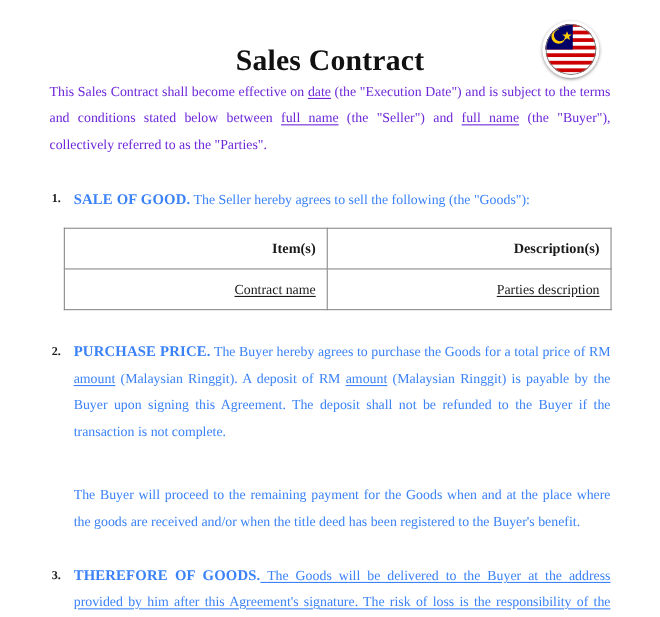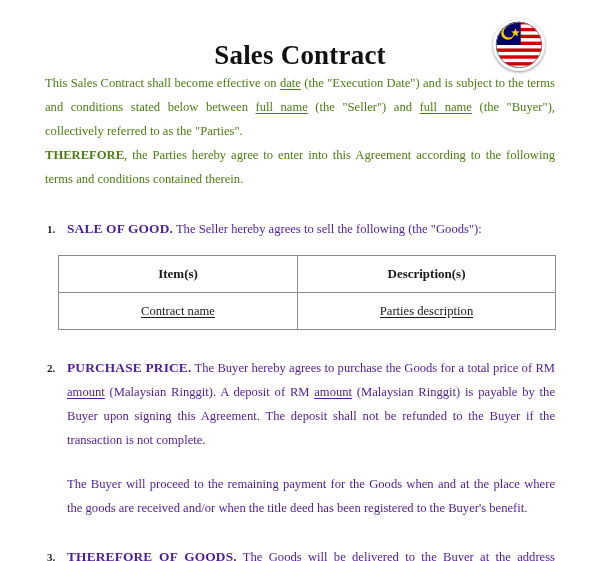--- a/index.html
+++ b/index.html
@@ -54,21 +54,21 @@
   
   .body-wrap {
     padding: 0 45px 0 45px;
   }
   p.para {
     margin: 0;
     font-size: 12.6px;
     line-height: 24px;
     text-align: justify;
     text-justify: inter-word;
-    color: #4d7c0f;
+    color: #6d28d9;
   }
   .para-intro { margin-top: 27px; }
   .para-therefore { margin-top: 24px; }
 
   .u { text-decoration: underline; text-underline-offset: 1.5px; }
   .b { font-weight: bold; }
 
   
   .clause {
     display: flex;
@@ -81,24 +81,24 @@
     font-weight: bold;
     color: #1d1d1d;
     text-align: left;
     padding-left: 2px;
   }
   .clause-body {
     flex: 1 1 auto;
     font-size: 12.6px;
     line-height: 24px;
     text-align: justify;
-    color: #4c1d95;
+    color: #3b82f6;
   }
   .clause-body p { margin: 0; }
-  .clause-body p + p { margin-top: 20px; }
+  .clause-body p + p { margin-top: 34px; }
   .clause-title {
     font-weight: bold;
     font-size: 13.4px;
     letter-spacing: 0.15px;
   }
 
   
   .goods-table-wrap {
     margin-top: 14px;
     padding-left: 13px;
@@ -109,21 +109,21 @@
     width: 497px;
     table-layout: fixed;
   }
   table.goods th, table.goods td {
     border: 1px solid #8a8a8a;
     padding: 8px 10px;
     height: 19px;
     vertical-align: middle;
     font-size: 12.6px;
     line-height: 20px;
-    text-align: center;
+    text-align: right;
   }
   table.goods th {
     font-weight: bold;
     font-size: 13px;
   }
   table.goods col.c1 { width: 239px; }
   table.goods col.c2 { width: 258px; }
   table.goods td .u { text-decoration: underline; text-underline-offset: 1.5px; }
 
   
@@ -157,21 +157,20 @@
       </g>
     </svg>
   </div>
 
   <h1 class="doc-title">Sales Contract</h1>
 
   <div class="body-wrap">
 
     <p class="para para-intro"><span>This Sales Contract shall become effective on </span><span class="u">date</span><span> (the "Execution Date") and is subject to the terms and conditions stated below between </span><span class="u">full name</span><span> (the "Seller") and </span><span class="u">full name</span><span> (the "Buyer"), collectively referred to as the "Parties".</span></p>
 
-    <p class="para para-therefore"><span class="b">THEREFORE</span><span>, the Parties hereby agree to enter into this Agreement according to the following terms and conditions contained therein.</span></p>
 
     <div class="clause">
       <div class="clause-num">1.</div>
       <div class="clause-body">
         <p><span class="clause-title">SALE OF GOOD.</span><span> The Seller hereby agrees to sell the following (the "Goods"):</span></p>
       </div>
     </div>
 
     <div class="goods-table-wrap">
       <table class="goods">

